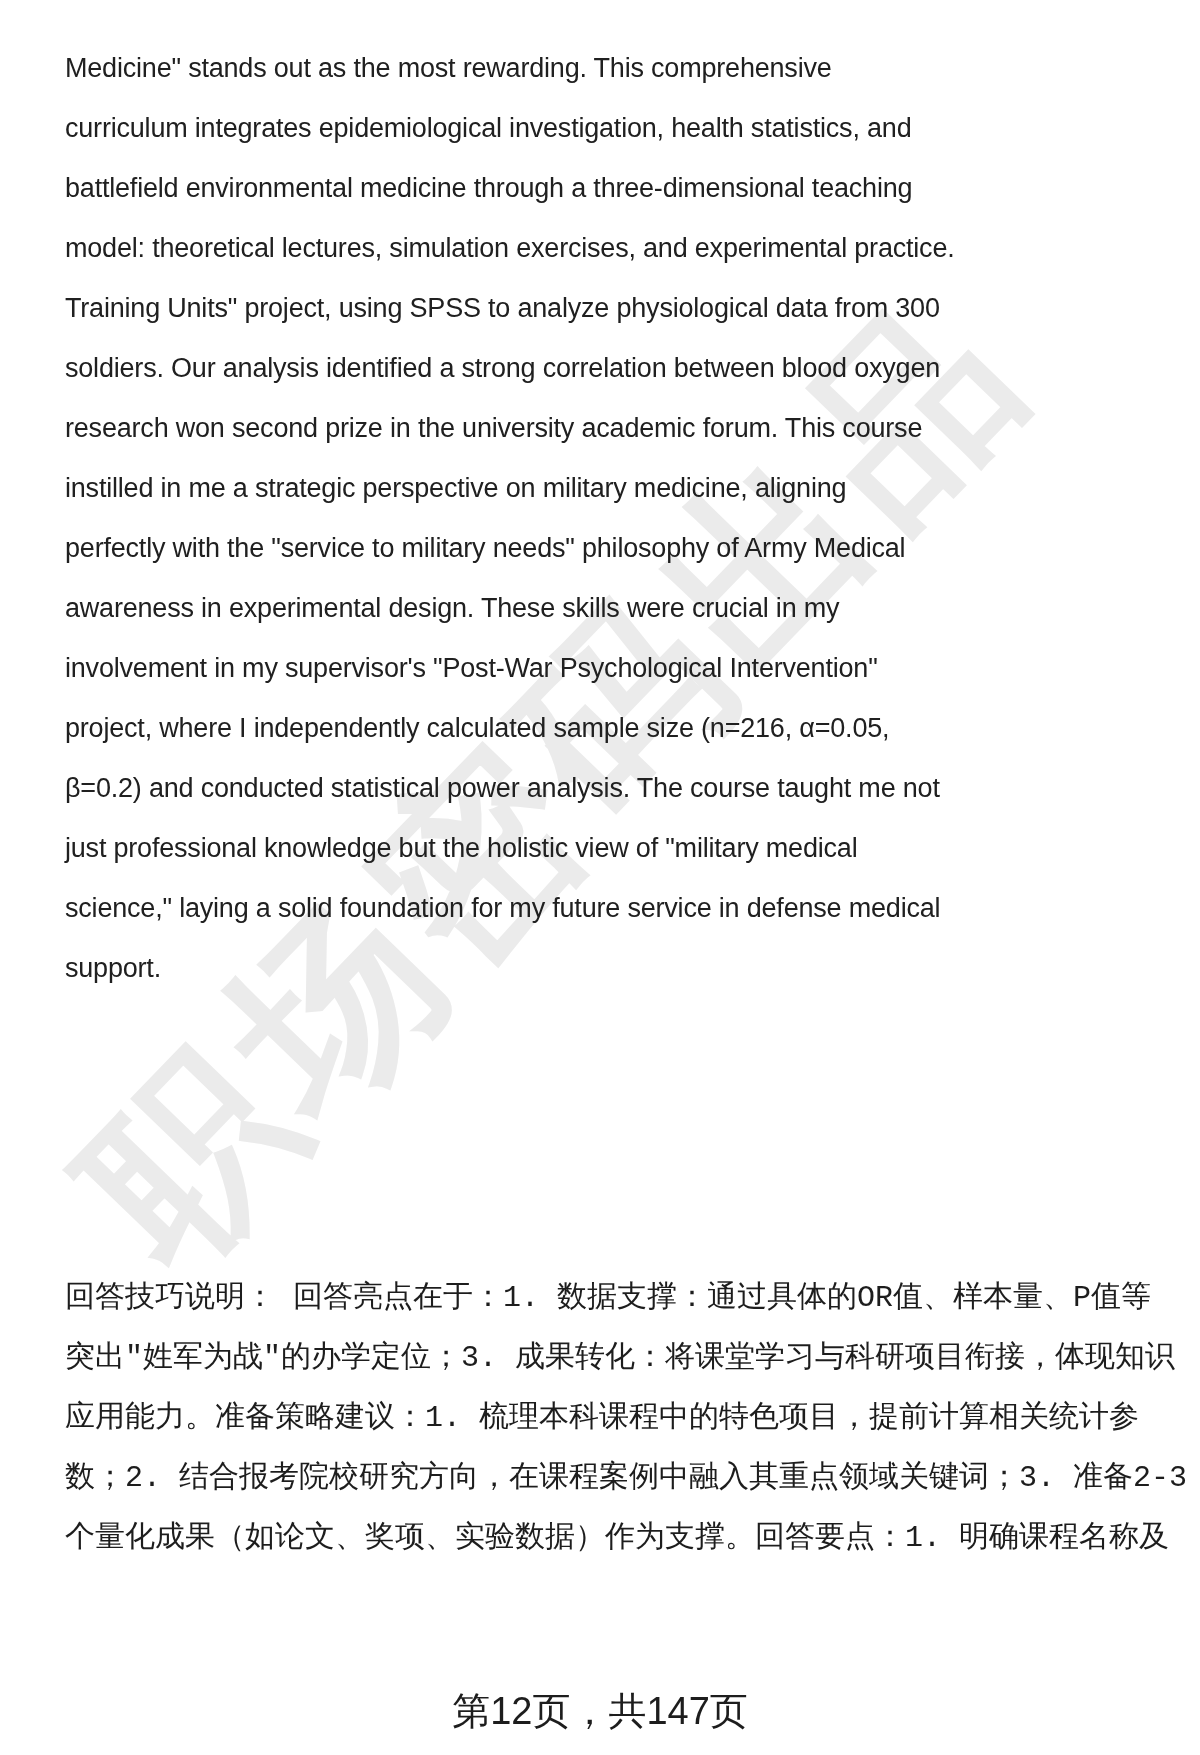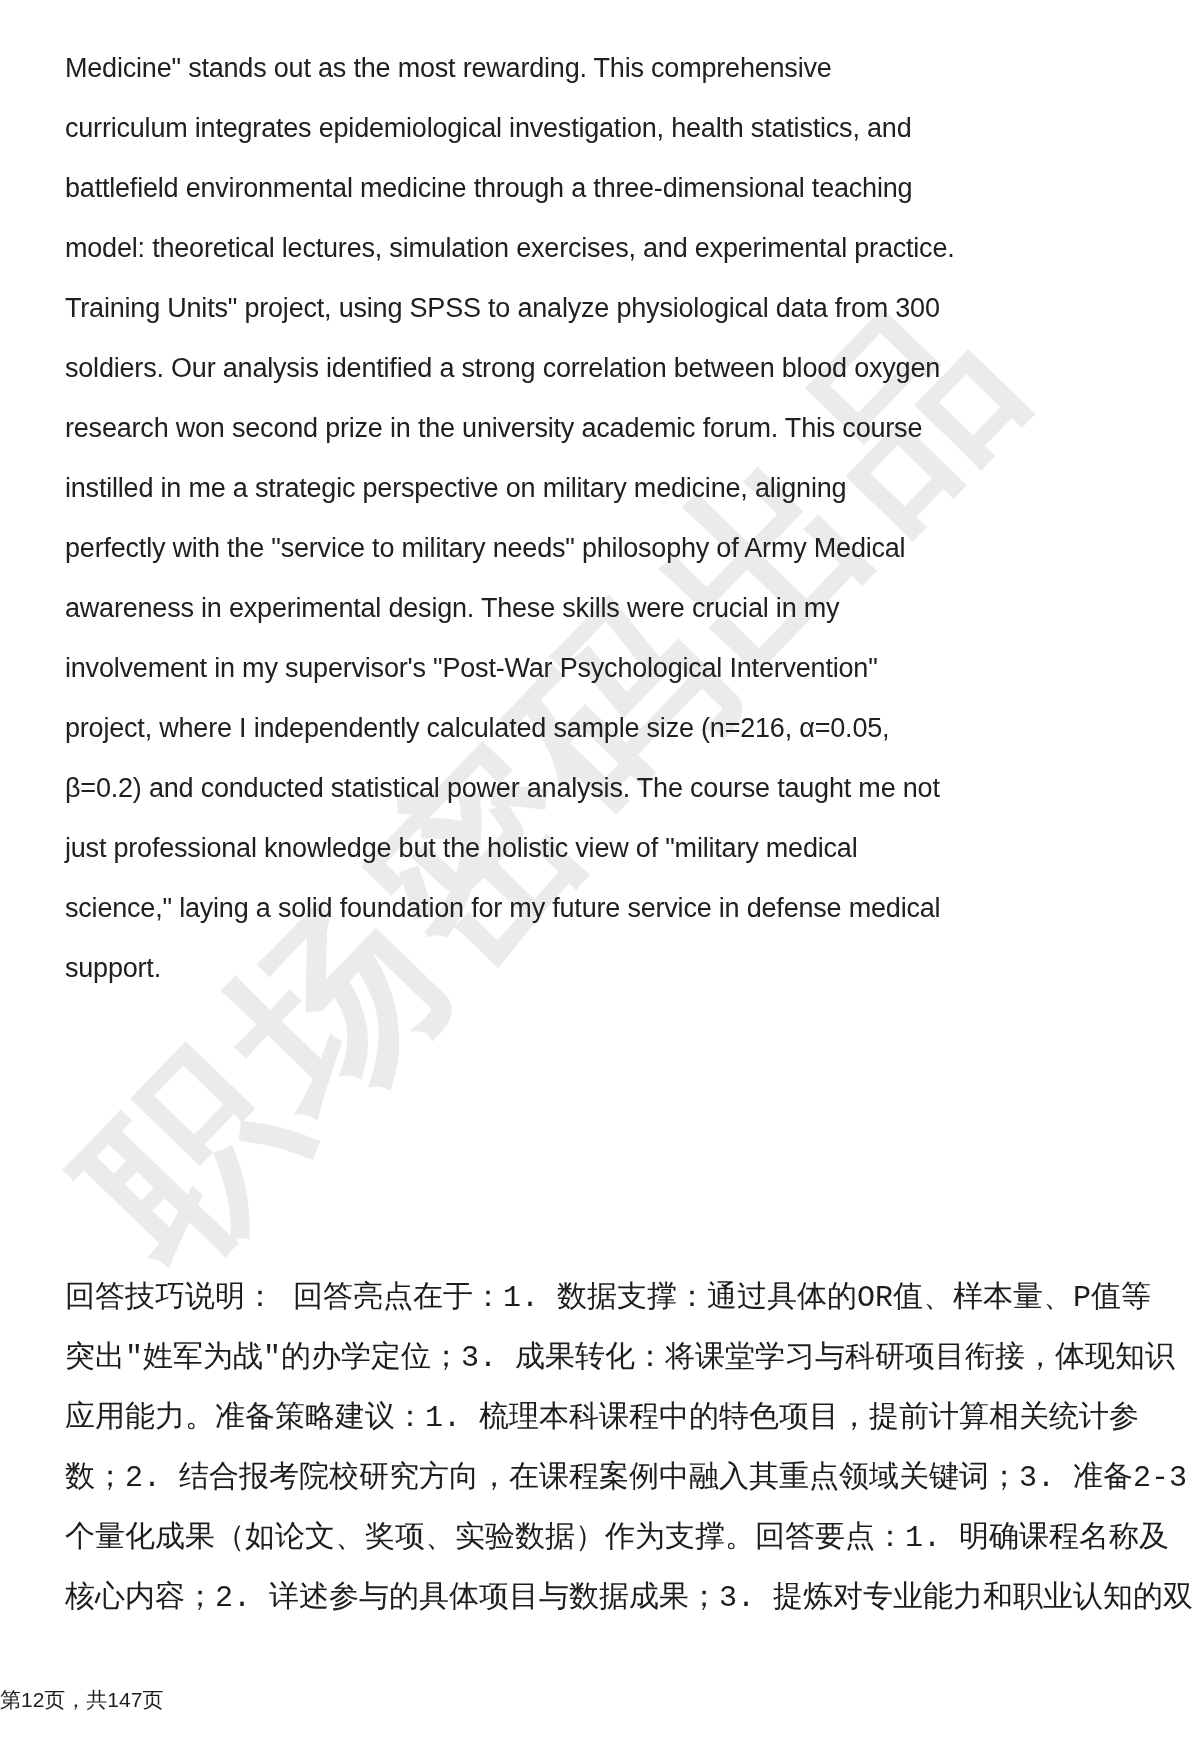--- a/index.html
+++ b/index.html
@@ -61,22 +61,23 @@
   .chinese-paragraph .text-line {
     white-space: nowrap;
     height: 60px;
     font-family: Liberation Mono, monospace;
   }
   .page-footer {
     position: absolute;
     left: 0;
     right: 0;
     top: 1686px;
+    text-align: center;
     color: #1d1d1d;
-    font-size: 21px;
+    font-size: 38px;
     z-index: 1;
   }
 </style>
 </head>
 <body>
 
 <div class="page">
 
   <div class="watermark">职场密码出品</div>
 
@@ -98,18 +99,17 @@
       <div class="text-line">science," laying a solid foundation for my future service in defense medical</div>
       <div class="text-line">support.</div>
     </div>
 
   <div class="chinese-paragraph">
       <div class="text-line">回答技巧说明： 回答亮点在于：1. 数据支撑：通过具体的OR值、样本量、P值等</div>
       <div class="text-line">突出"姓军为战"的办学定位；3. 成果转化：将课堂学习与科研项目衔接，体现知识</div>
       <div class="text-line">应用能力。准备策略建议：1. 梳理本科课程中的特色项目，提前计算相关统计参</div>
       <div class="text-line">数；2. 结合报考院校研究方向，在课程案例中融入其重点领域关键词；3. 准备2-3</div>
       <div class="text-line">个量化成果（如论文、奖项、实验数据）作为支撑。回答要点：1. 明确课程名称及</div>
-      <div class="text-line">核心内容；2. 详述参与的具体项目与数据成果；3. 提炼对专业能力和职业认知的双</div>
     </div>
 
   <div class="page-footer">第12页，共147页</div>
 
 </div>
 
 </body></html>

